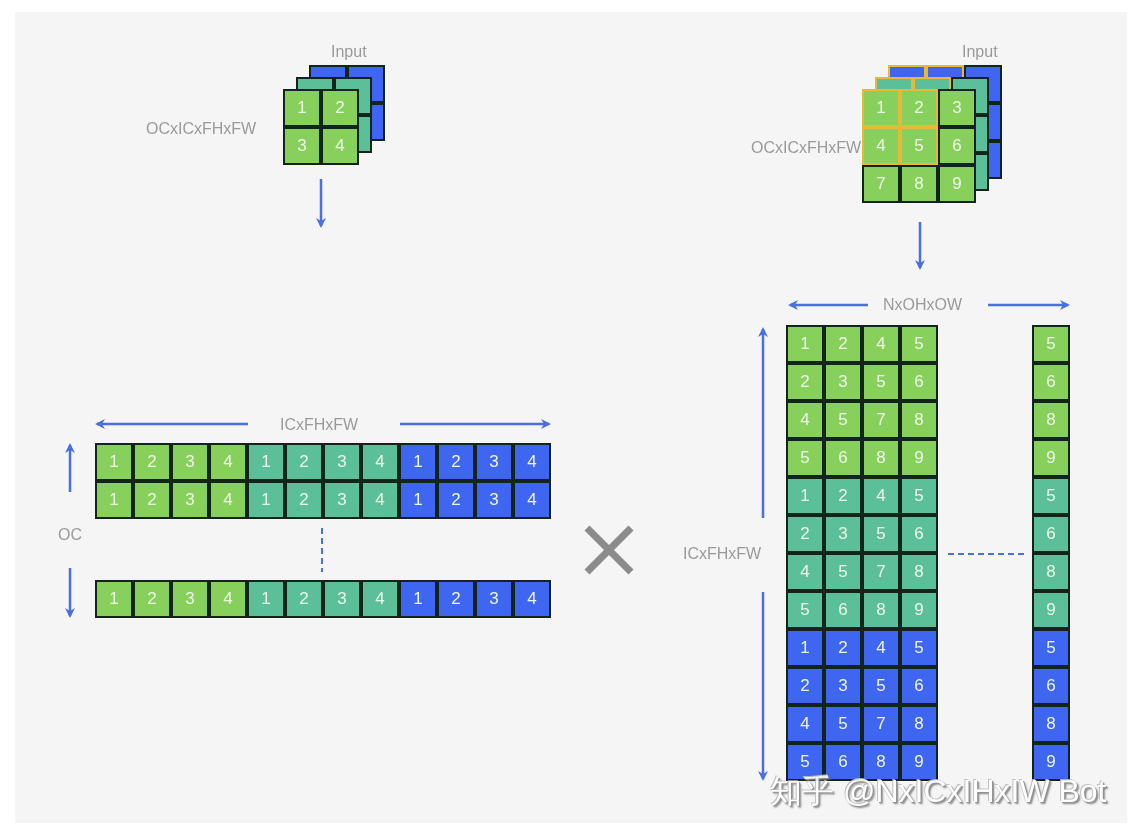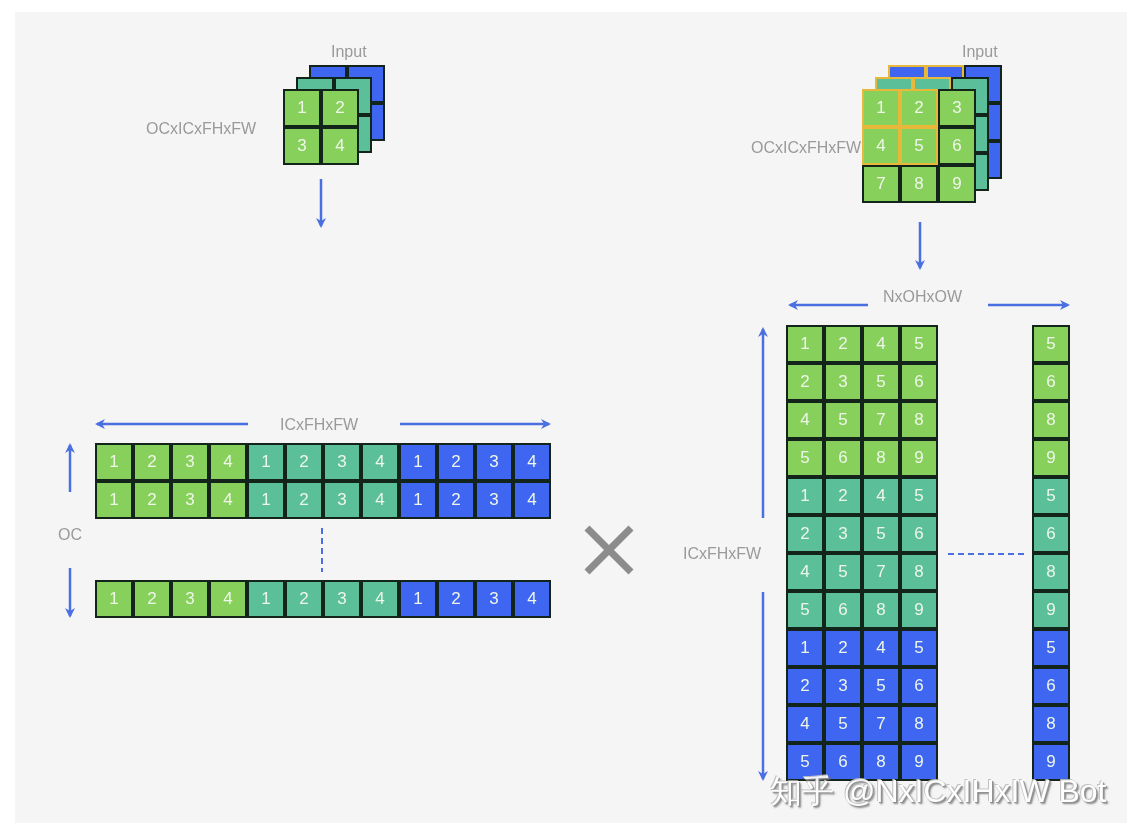--- a/index.html
+++ b/index.html
@@ -58,21 +58,21 @@
     <line x1="631" y1="528" x2="587" y2="572"></line>
   </g>
 </svg>
 
 <div class="lbl" style="left:331px; top:44px;">Input</div>
 <div class="lbl" style="left:146px; top:121px;">OCxICxFHxFW</div>
 <div class="lbl" style="left:922px; top:44px;margin-left:40px;">Input</div>
 <div class="lbl" style="left:751px; top:140px;">OCxICxFHxFW</div>
 <div class="lbl" style="left:280px; top:417px;">ICxFHxFW</div>
 <div class="lbl" style="left:58px; top:527px;">OC</div>
-<div class="lbl" style="left:883px; top:289px;">NxOHxOW</div>
+<div class="lbl" style="left:883px; top:297px;">NxOHxOW</div>
 <div class="lbl" style="left:683px; top:546px;">ICxFHxFW</div>
 
 <div>
   <div>
     <div class="cell b" style="left:309px;top:65px"></div>
       <div class="cell b" style="left:347px;top:65px"></div>
     <div class="cell b" style="left:309px;top:103px"></div>
       <div class="cell b" style="left:347px;top:103px"></div>
   </div>
   <div>

